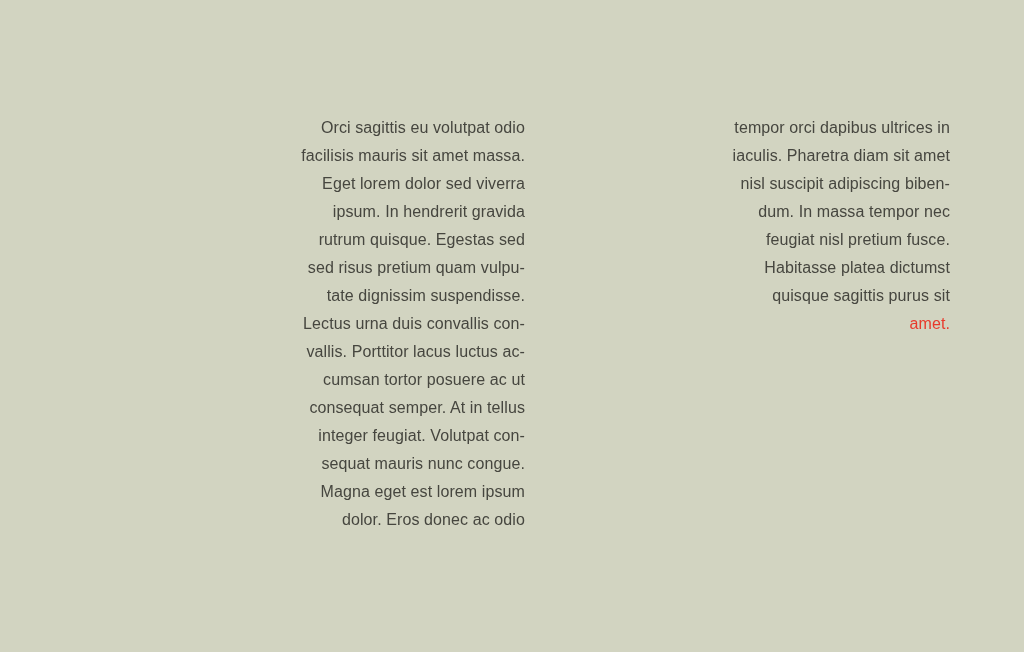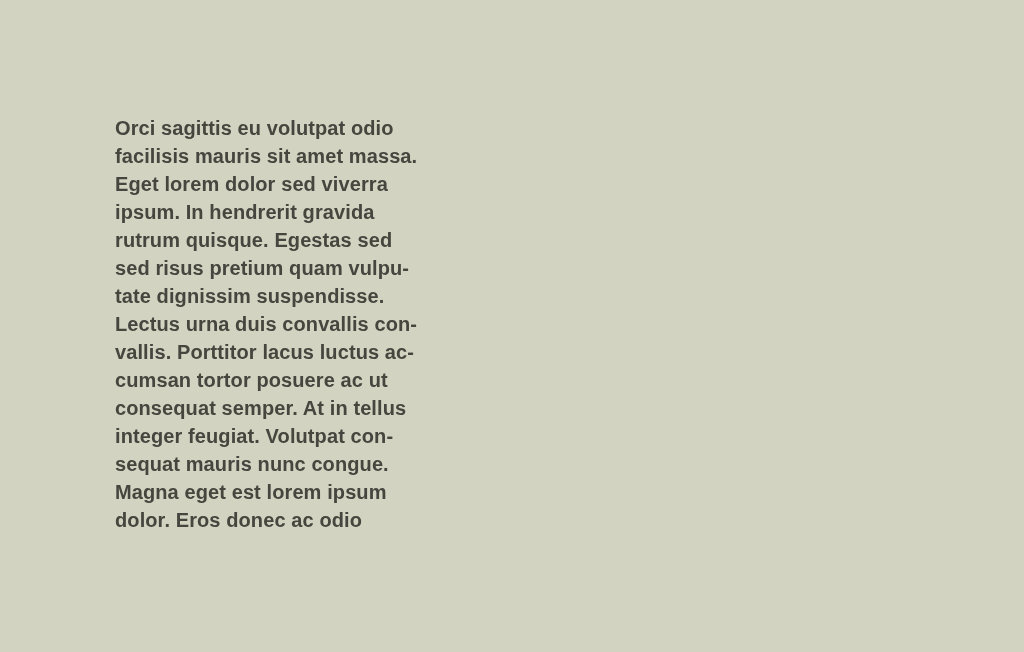--- a/index.html
+++ b/index.html
@@ -17,26 +17,25 @@
 
   .page {
     position: absolute;
     inset: 0;
   }
 
   .text-column {
     position: absolute;
     top: 114px;
     width: 410px;
-    font-size: 20px;
+    font-size: 16px;
     line-height: 28px;
     letter-spacing: 0.1px;
     white-space: pre-line;
-    text-align: left;
-    font-weight: bold;
+    text-align: right;
   }
 
   .text-column--left {
     left: 115px;
   }
 
   .text-column--right {
     left: 540px;
   }
 
@@ -58,14 +57,22 @@
 tate dignissim suspendisse.
 Lectus urna duis convallis con-
 vallis. Porttitor lacus luctus ac-
 cumsan tortor posuere ac ut
 consequat semper. At in tellus
 integer feugiat. Volutpat con-
 sequat mauris nunc congue.
 Magna eget est lorem ipsum
 dolor. Eros donec ac odio</span></p>
 
+  <p class="text-column text-column--right"><span>tempor orci dapibus ultrices in
+iaculis. Pharetra diam sit amet
+nisl suscipit adipiscing biben-
+dum. In massa tempor nec
+feugiat nisl pretium fusce.
+Habitasse platea dictumst
+quisque sagittis purus sit
+</span><span class="highlight" style="color: rgb(232, 57, 43);">amet.</span></p>
 
 </div>
 
 </body></html>

